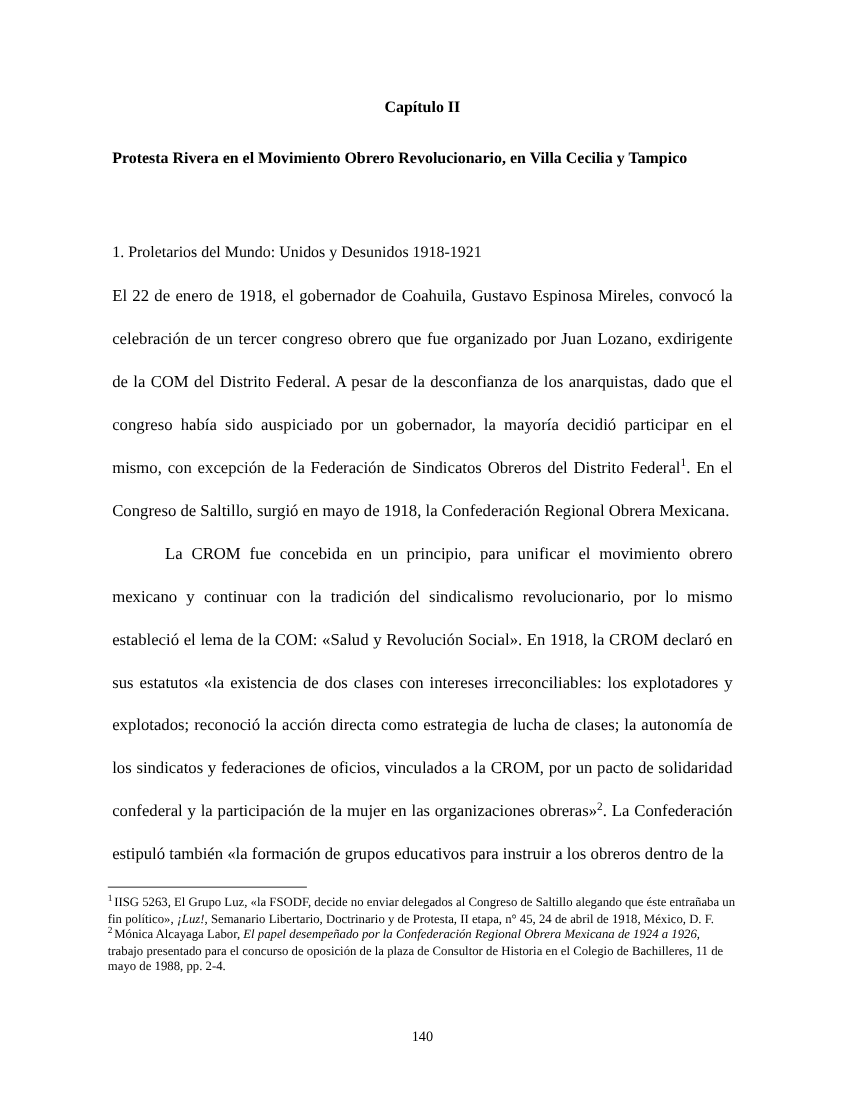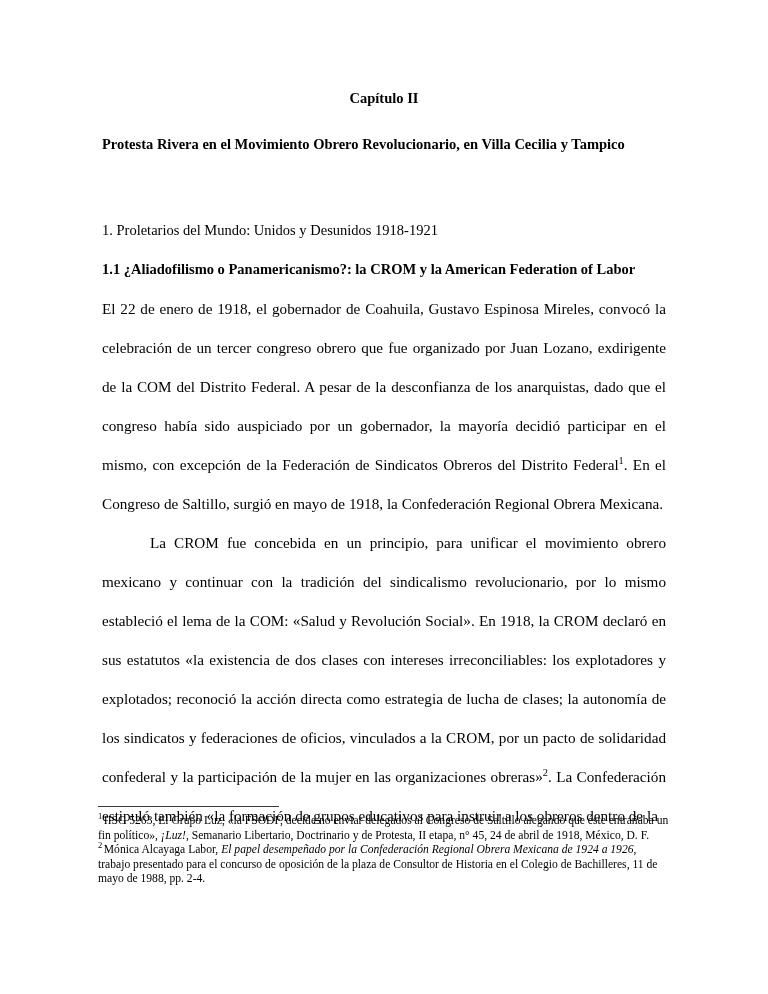--- a/index.html
+++ b/index.html
@@ -129,21 +129,20 @@
 
   <div class="content">
 
     <div class="chapter-label">Capítulo II</div>
 
     <div class="chapter-title">Protesta Rivera en el Movimiento Obrero Revolucionario, en Villa Cecilia y Tampico</div>
 
 
     <div class="section-heading">1. Proletarios del Mundo: Unidos y Desunidos 1918-1921</div>
 
-    <div class="subsection-heading">1.1 ¿Aliadofilismo o Panamericanismo?: la CROM y la American Federation of Labor</div>
 
     <p class="body-par" id="par-0">
       <span>El 22 de enero de 1918, el gobernador de Coahuila, Gustavo Espinosa Mireles, convocó la celebración de un tercer congreso obrero que fue organizado por Juan Lozano, exdirigente de la COM del Distrito Federal. A pesar de la desconfianza de los anarquistas, dado que el congreso había sido auspiciado por un gobernador, la mayoría decidió participar en el mismo, con excepción de la Federación de Sindicatos Obreros del Distrito Federal</span><sup>1</sup><span>. En el Congreso de Saltillo, surgió en mayo de 1918, la Confederación Regional Obrera Mexicana.</span>
     </p>
 
     <p class="body-par indented" id="par-1">
       <span>La CROM fue concebida en un principio, para unificar el movimiento obrero mexicano y continuar con la tradición del sindicalismo revolucionario, por lo mismo estableció el lema de la COM: «Salud y Revolución Social». En 1918, la CROM declaró en sus estatutos «la existencia de dos clases con intereses irreconciliables: los explotadores y explotados; reconoció la acción directa como estrategia de lucha de clases; la autonomía de los sindicatos y federaciones de oficios, vinculados a la CROM, por un pacto de solidaridad confederal y la participación de la mujer en las organizaciones obreras»</span><sup>2</sup><span>. La Confederación estipuló también «la formación de grupos educativos para instruir a los obreros dentro de la</span>
     </p>
 
   </div>
@@ -153,14 +152,15 @@
 
     <p class="footnote">
       <sup>1</sup><span>IISG 5263, El Grupo Luz, «la FSODF, decide no enviar delegados al Congreso de Saltillo alegando que éste entrañaba un fin político», </span><i>¡Luz!</i><span>, Semanario Libertario, Doctrinario y de Protesta, II etapa, n° 45, 24 de abril de 1918, México, D. F.</span>
     </p>
 
     <p class="footnote">
       <sup>2</sup><span>Mónica Alcayaga Labor, </span><i>El papel desempeñado por la Confederación Regional Obrera Mexicana de 1924 a 1926</i><span>, trabajo presentado para el concurso de oposición de la plaza de Consultor de Historia en el Colegio de Bachilleres, 11 de mayo de 1988, pp. 2-4.</span>
     </p>
   </div>
 
+  <div class="page-number">140</div>
 
 </div>
 
 </body></html>

